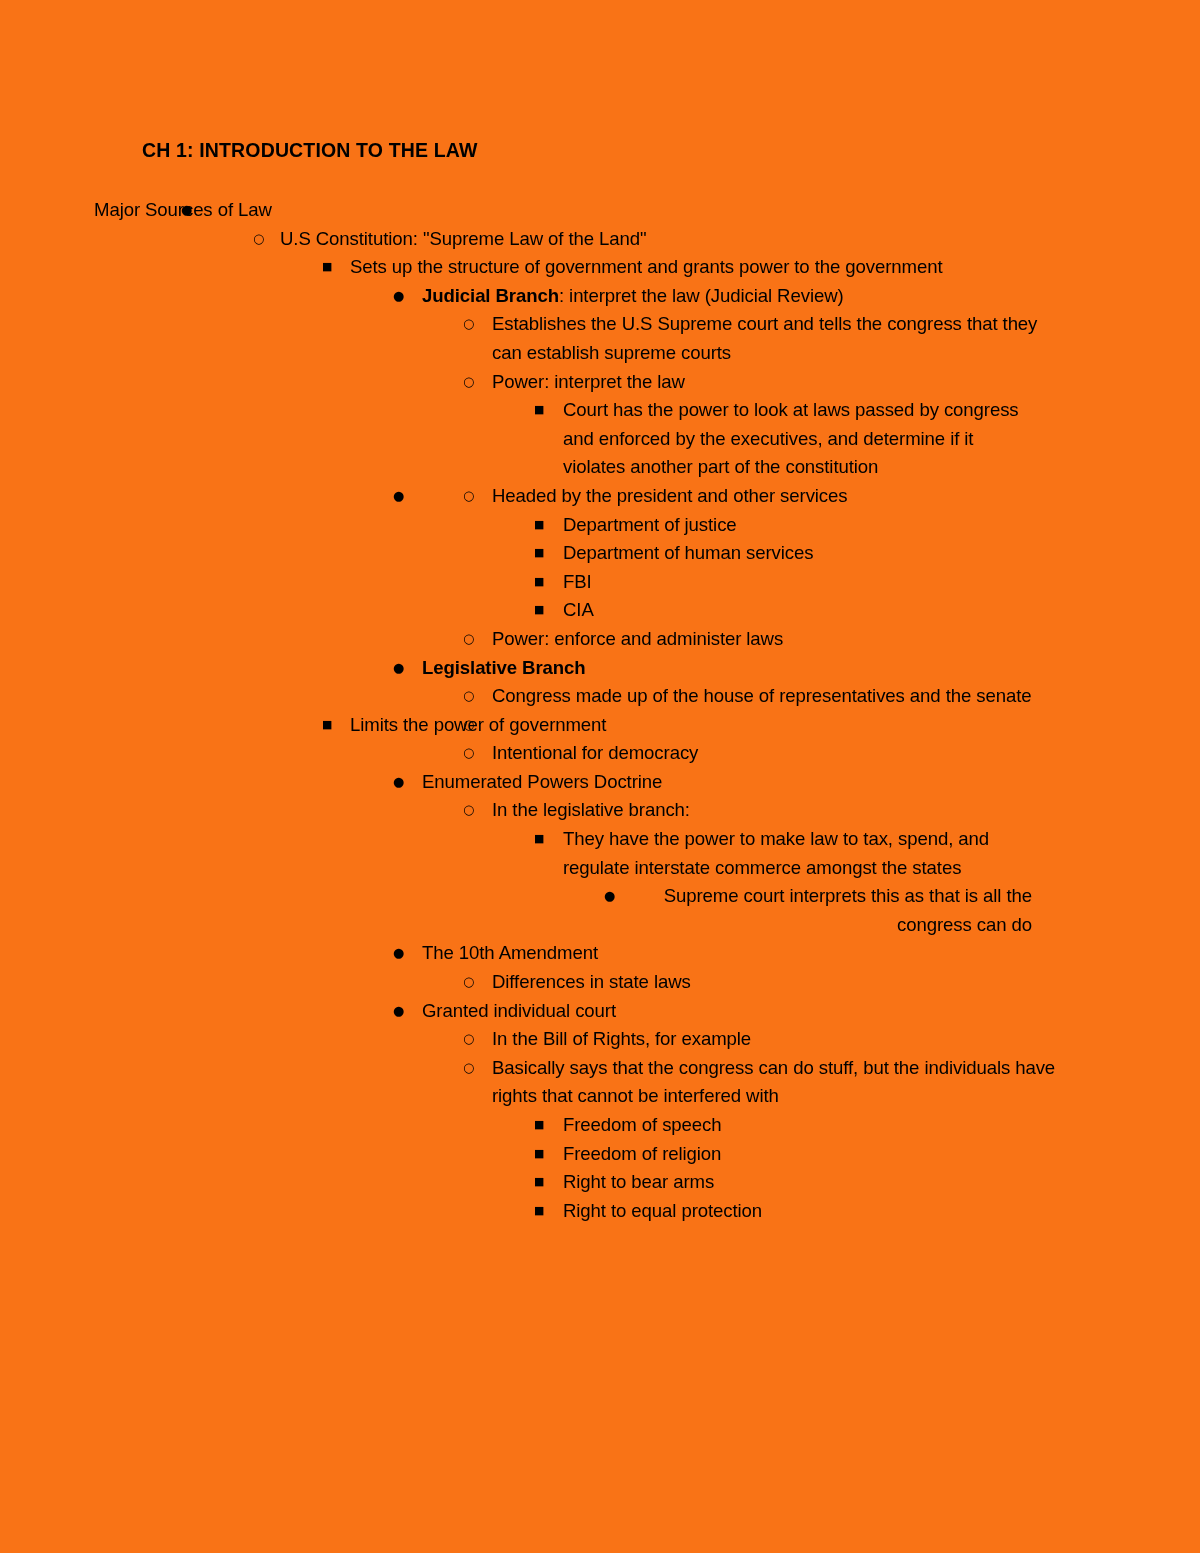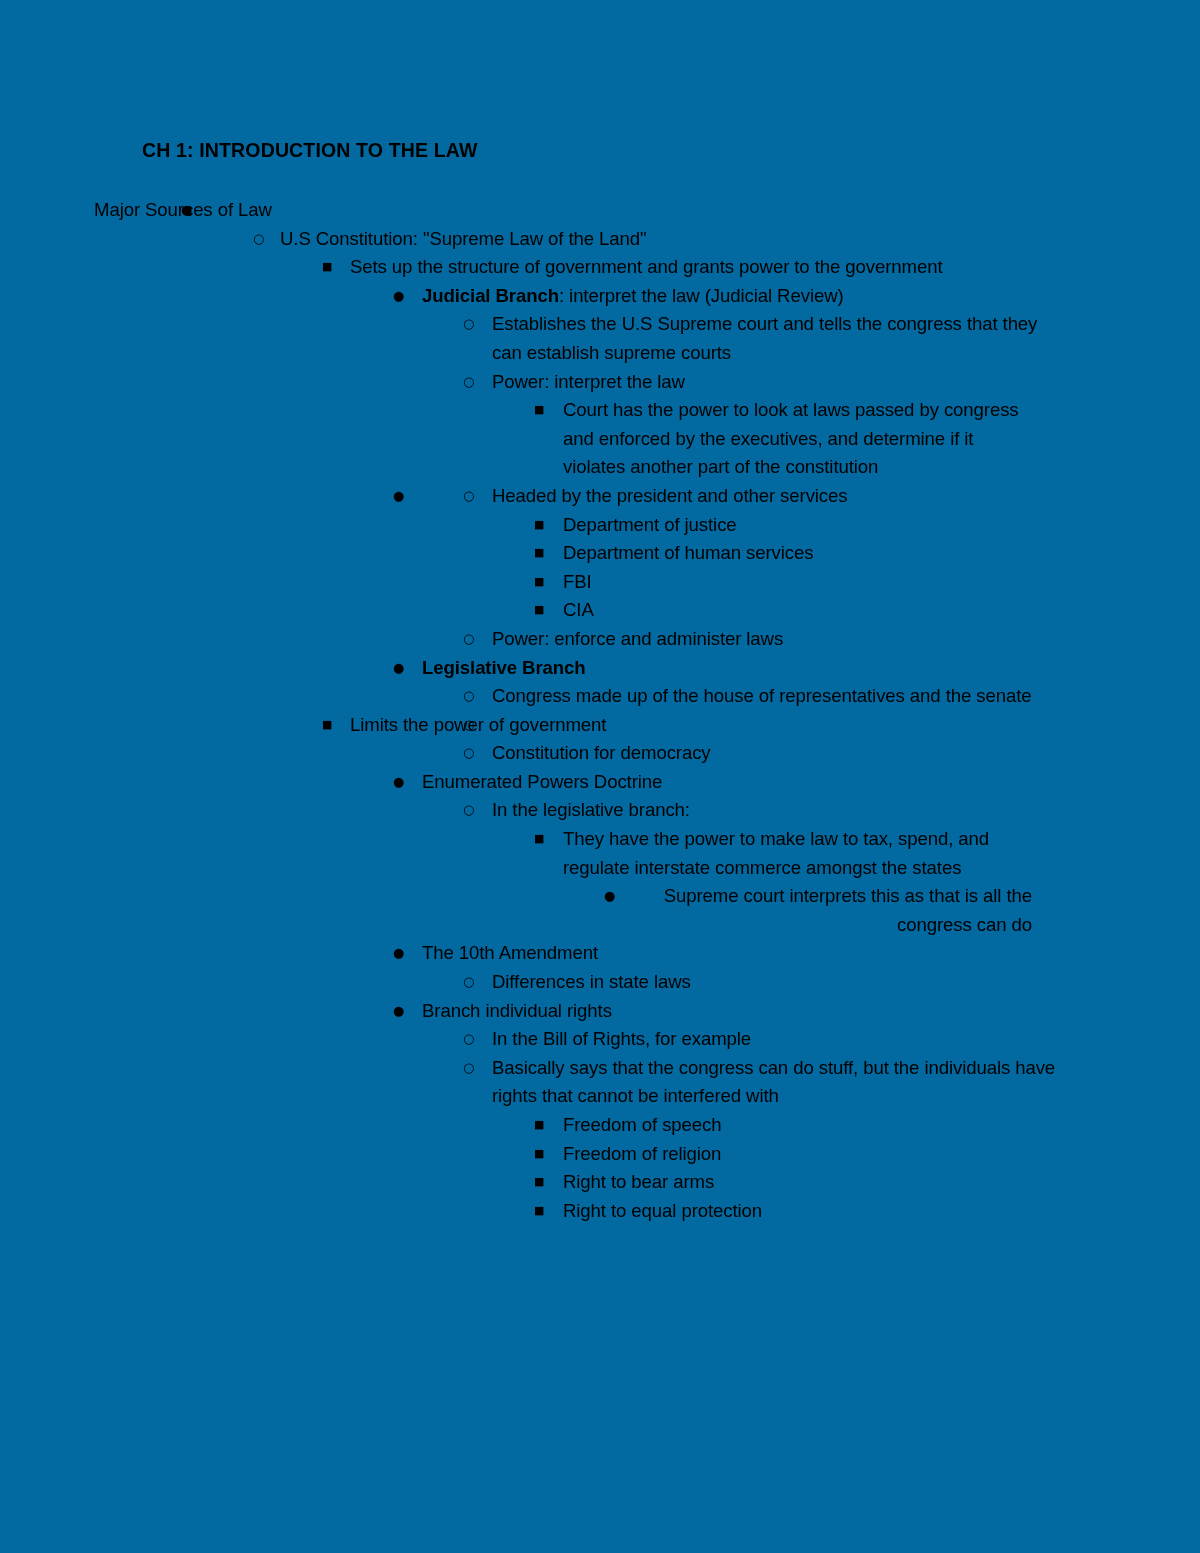--- a/index.html
+++ b/index.html
@@ -9,21 +9,21 @@
     background: #ffffff;
   }
   body {
     font-family: "Liberation Sans", sans-serif;
     color: #000000;
   }
   .page {
     position: relative;
     width: 1200px;
     height: 1553px;
-    background: #0369a1;
+    background: #f97316;
     overflow: hidden;
   }
   .doc-title {
     position: absolute;
     left: 142px;
     top: 138px;
     font-size: 19.5px;
     font-weight: bold;
     letter-spacing: 0.15px;
     line-height: 24px;
@@ -162,21 +162,21 @@
       </div>
       <div class="li lvl5">
         <span class="bullet circle">○</span>
       </div>
       <div class="li lvl3">
         <span class="bullet square">■</span>
         <span class="txt">Limits the power of government</span>
       </div>
       <div class="li lvl5">
         <span class="bullet circle">○</span>
-        <span class="txt">Constitution for democracy</span>
+        <span class="txt">Intentional for democracy</span>
       </div>
       <div class="li lvl4">
         <span class="bullet disc">●</span>
         <span class="txt">Enumerated Powers Doctrine</span>
       </div>
       <div class="li lvl5">
         <span class="bullet circle">○</span>
         <span class="txt">In the legislative branch:</span>
       </div>
       <div class="li lvl6">
@@ -190,21 +190,21 @@
       <div class="li lvl4">
         <span class="bullet disc">●</span>
         <span class="txt">The 10th Amendment</span>
       </div>
       <div class="li lvl5">
         <span class="bullet circle">○</span>
         <span class="txt">Differences in state laws</span>
       </div>
       <div class="li lvl4">
         <span class="bullet disc">●</span>
-        <span class="txt">Branch individual rights</span>
+        <span class="txt">Granted individual court</span>
       </div>
       <div class="li lvl5">
         <span class="bullet circle">○</span>
         <span class="txt">In the Bill of Rights, for example</span>
       </div>
       <div class="li lvl5">
         <span class="bullet circle">○</span>
         <span class="txt">Basically says that the congress can do stuff, but the individuals have rights that cannot be interfered with</span>
       </div>
       <div class="li lvl6">

